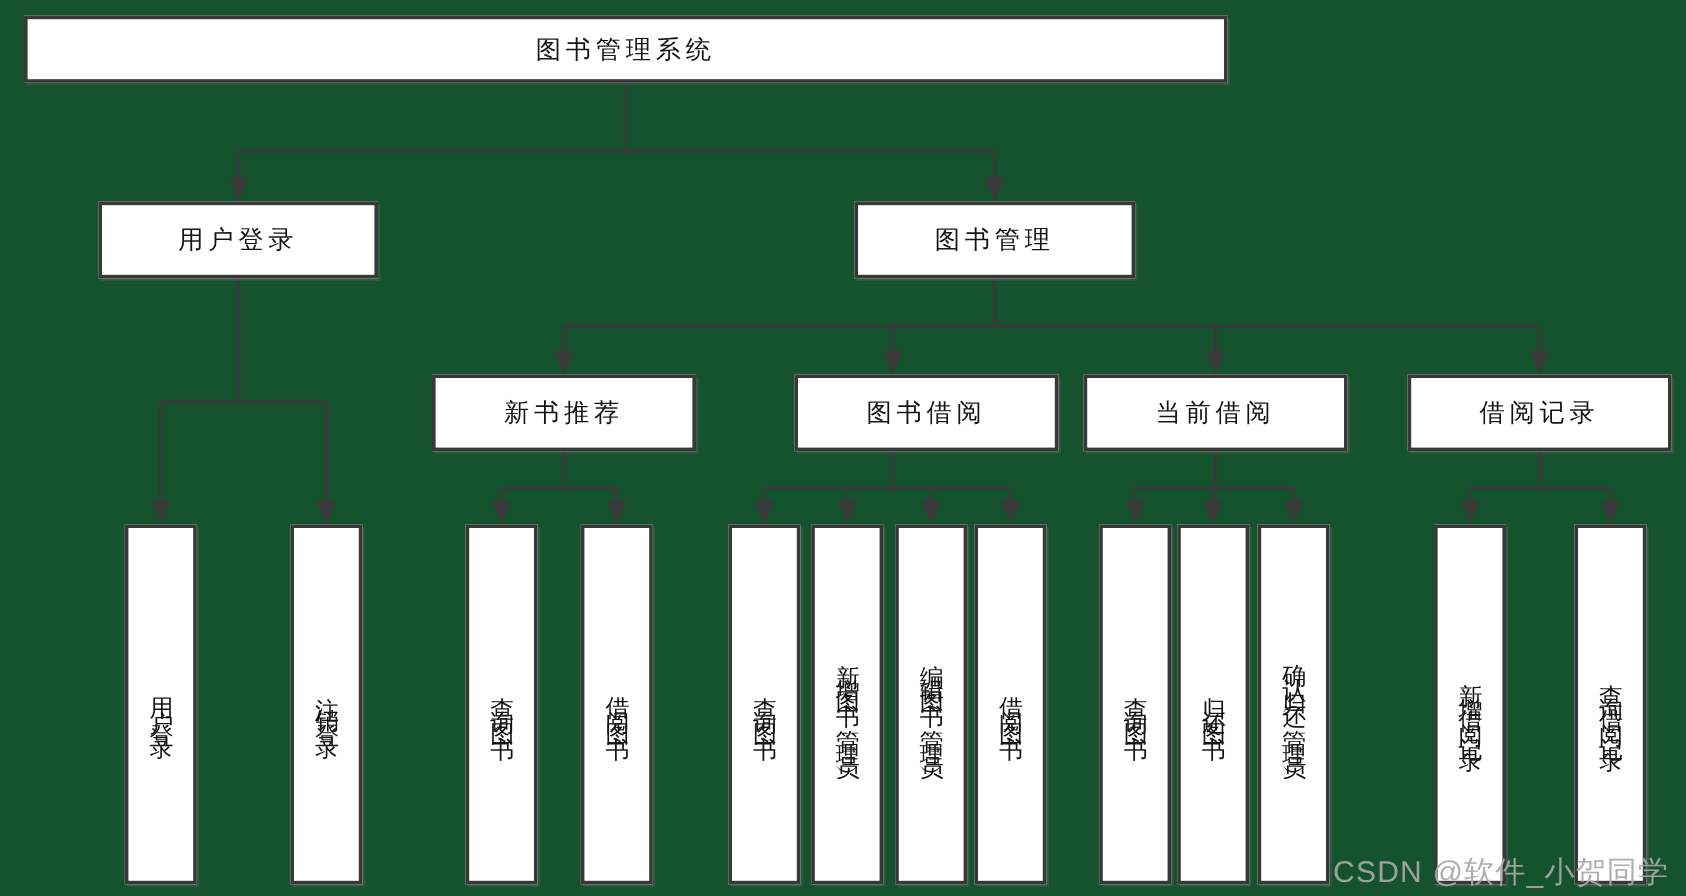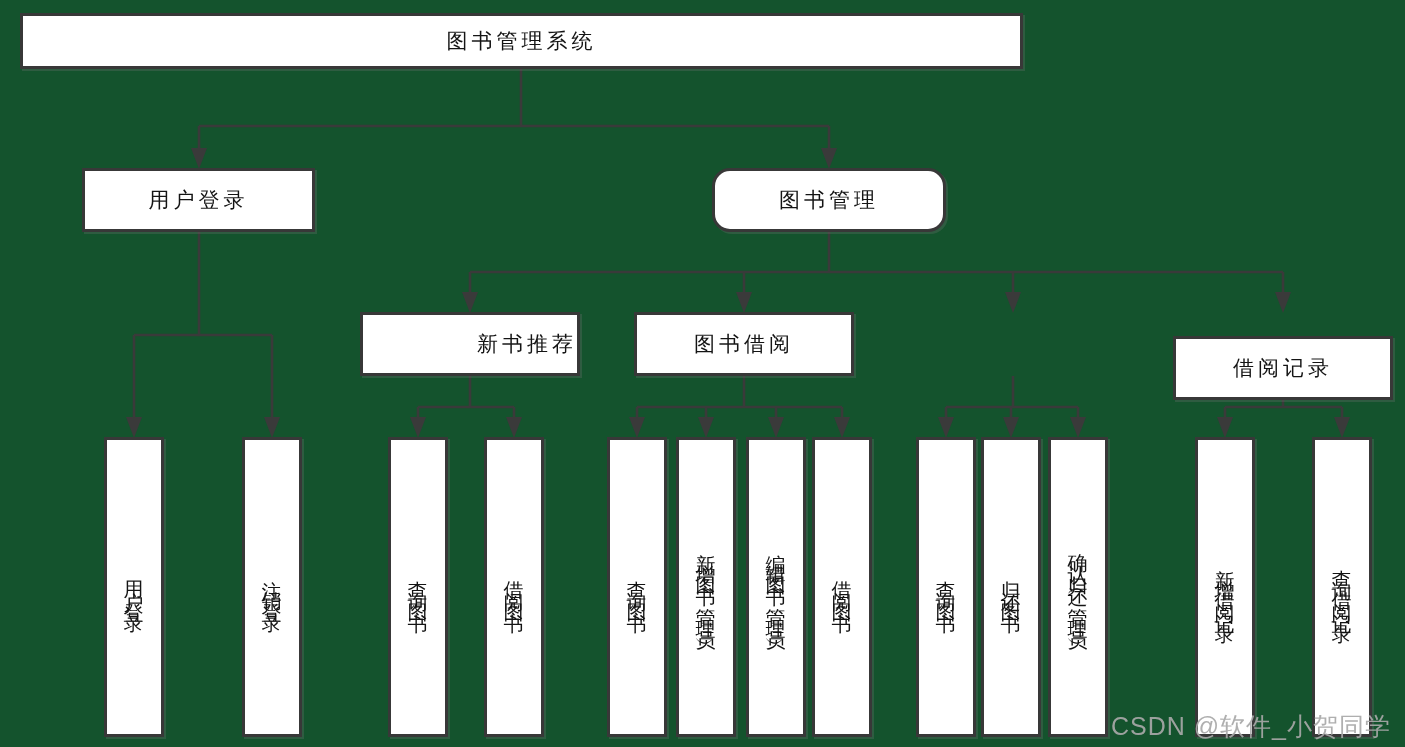--- a/index.html
+++ b/index.html
@@ -89,31 +89,34 @@
              M1334 417 L1350 417 L1342 438 Z" fill="#3a3a3a" stroke="none"></path>
   </svg>
 
   <div class="node" style="left:20px; top:13px; width:1003px; height:56px;">
     <span class="hlabel">图书管理系统</span>
   </div>
 
   <div class="node" style="left:82px; top:168px; width:233px; height:64px;">
     <span class="hlabel">用户登录</span>
   </div>
-  <div class="node" style="left:712px; top:168px; width:234px; height:64px;border-radius:18px;">
+  <div class="node" style="left:712px; top:168px; width:234px; height:64px;">
     <span class="hlabel">图书管理</span>
   </div>
 
-  <div class="node" style="left:360px; top:312px; width:220px; height:64px;justify-content:flex-end;">
+  <div class="node" style="left:360px; top:312px; width:220px; height:64px;">
     <span class="hlabel">新书推荐</span>
   </div>
-  <div class="node" style="left:634px; top:312px; width:220px; height:64px;">
+  <div class="node" style="left:662px; top:312px; width:220px; height:64px;">
     <span class="hlabel">图书借阅</span>
   </div>
-  <div class="node" style="left:1173px; top:312px; width:220px; height:64px;margin-top:24px;">
+  <div class="node" style="left:903px; top:312px; width:220px; height:64px;">
+    <span class="hlabel">当前借阅</span>
+  </div>
+  <div class="node" style="left:1173px; top:312px; width:220px; height:64px;">
     <span class="hlabel">借阅记录</span>
   </div>
 
   <div class="node leaf" style="left:104px;">
     <span class="vtext">用户登录</span>
   </div>
   <div class="node leaf" style="left:242px;">
     <span class="vtext">注销登录</span>
   </div>
   <div class="node leaf" style="left:388px;">

